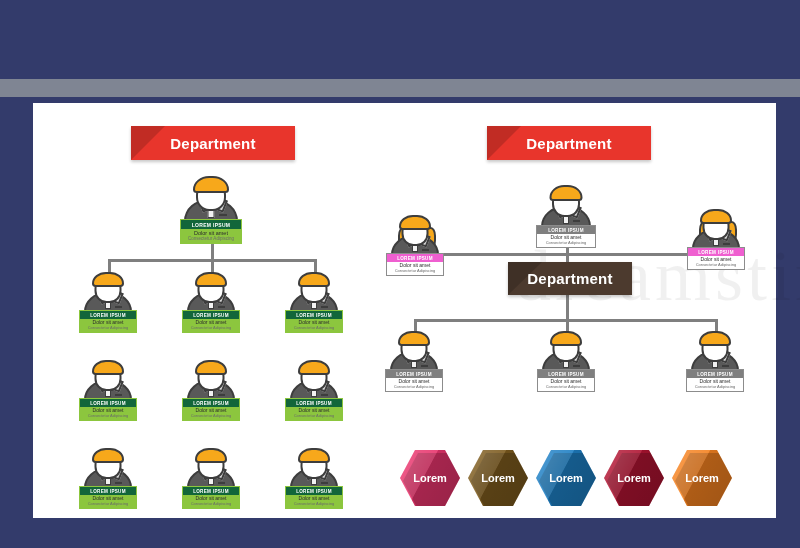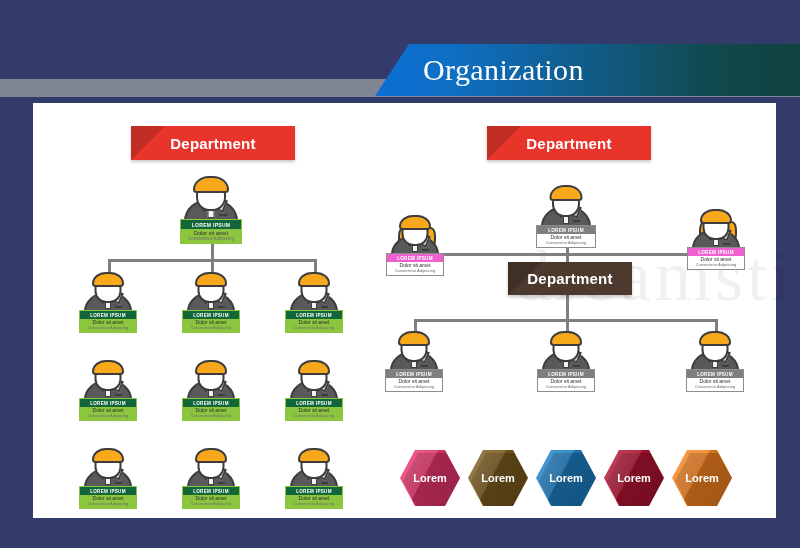--- a/index.html
+++ b/index.html
@@ -132,23 +132,20 @@
 </style>
 </head>
 <body>
 
 <div id="stage">
 
   <div class="band-navy-top"></div>
   <div class="band-gray"></div>
   <div class="band-navy-bot"></div>
 
-  <div class="banner">
-    <span class="banner-title">Organization</span>
-  </div>
 
   <div class="panel"></div>
 
   <div class="wm wm1">dreamstime</div>
 
   <div class="dept dept-red" style="left: 131px; top: 126px; width: 164px; height: 34px; background: rgb(232, 53, 44);">
     <span class="fold"></span>
     <span>Department</span>
   </div>
 

